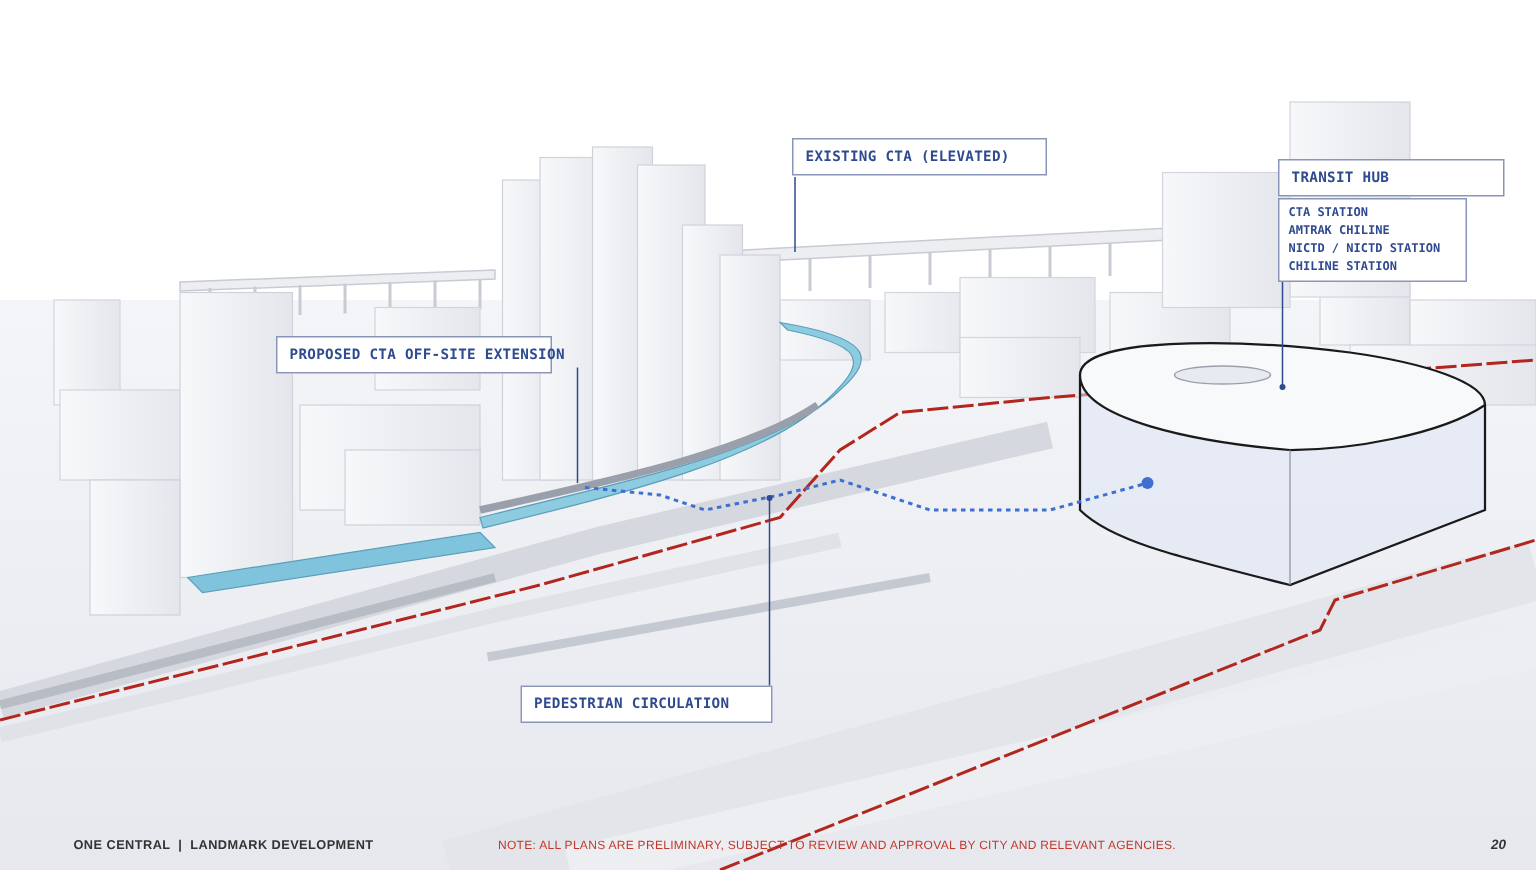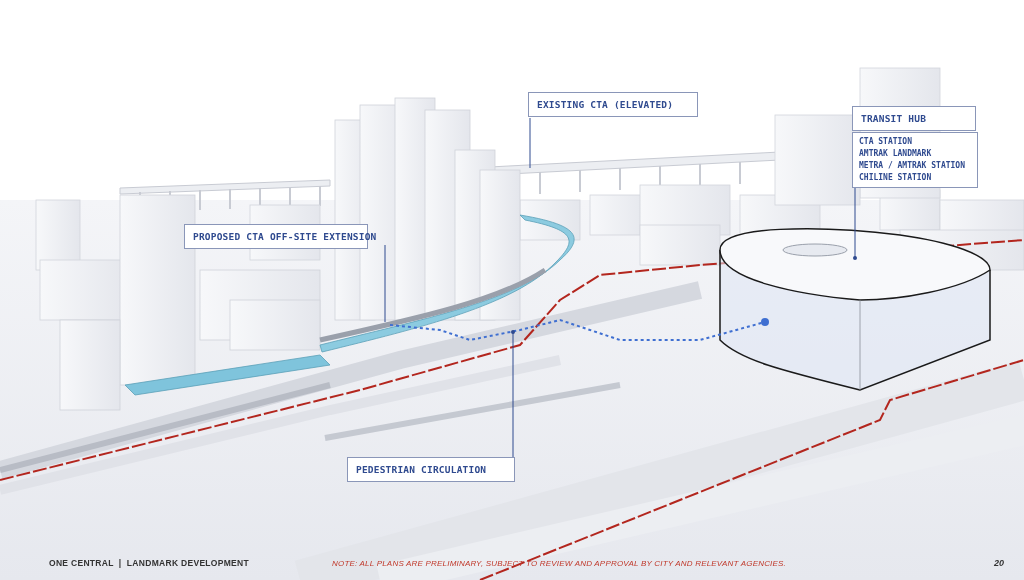--- a/index.html
+++ b/index.html
@@ -2,21 +2,21 @@
 <html><head>
 <meta charset="utf-8">
 <style>
   html,body{margin:0;padding:0;}
   body{width:1024px;height:580px;overflow:hidden;background:#ffffff;font-family:"Liberation Sans",sans-serif;position:relative;}
   #scene{position:absolute;left:0;top:0;width:1024px;height:580px;}
   .callout{position:absolute;background:#ffffff;border:1px solid #8a96b8;color:#2f4a8f;font-family:"DejaVu Sans Mono","Liberation Mono",monospace;font-weight:bold;font-size:9.5px;letter-spacing:0.2px;white-space:nowrap;box-sizing:border-box;}
   .callout .t{display:block;padding:6px 8px;}
   .hub-list{position:absolute;background:#ffffff;border:1px solid #8a96b8;color:#2f4a8f;font-family:"DejaVu Sans Mono","Liberation Mono",monospace;font-weight:bold;font-size:8px;line-height:12px;padding:3px 6px;box-sizing:border-box;}
   .footer-left{position:absolute;left:24px;bottom:12px;font-size:8.5px;font-weight:bold;color:#333;letter-spacing:0.3px;}
-  .footer-note{position:absolute;left:332px;bottom:12px;font-size:8px;color:#c0392b;letter-spacing:0.2px;font-style:italic;}
+  .footer-note{position:absolute;left:332px;bottom:12px;font-size:8px;color:#c0392b;letter-spacing:0.2px;}
   .footer-page{position:absolute;right:20px;bottom:12px;font-size:9px;font-weight:bold;color:#333;font-style:italic;}
 </style>
 </head>
 <body>
 
 <svg id="scene" viewBox="0 0 1024 580" xmlns="http://www.w3.org/2000/svg">
   <defs>
     <linearGradient id="bld" x1="0" y1="0" x2="1" y2="0">
       <stop offset="0" stop-color="#f7f8fa"></stop>
       <stop offset="1" stop-color="#e4e6ec"></stop>
@@ -123,25 +123,25 @@
 </div>
 
 <div class="callout" style="left:184px;top:224px;width:184px;">
   <span class="t">PROPOSED CTA OFF-SITE EXTENSION</span>
 </div>
 
 <div class="callout" style="left:347px;top:457px;width:168px;">
   <span class="t">PEDESTRIAN CIRCULATION</span>
 </div>
 
-<div class="callout" style="left:852px;top:106px;width:124px;">
+<div class="callout" style="left:852px;top:106px;width:151px;">
   <span class="t">TRANSIT HUB</span>
 </div>
 <div class="hub-list" style="left:852px;top:132px;width:126px;">
   <div>CTA STATION</div>
-  <div>AMTRAK LANDMARK</div>
-  <div>METRA / AMTRAK STATION</div>
+  <div>AMTRAK CHILINE</div>
+  <div>NICTD / NICTD STATION</div>
   <div>CHILINE STATION</div>
 </div>
 
 <div class="footer-left" style="white-space:pre;margin-left:25px;">ONE CENTRAL  |  LANDMARK DEVELOPMENT</div>
 <div class="footer-note">NOTE: ALL PLANS ARE PRELIMINARY, SUBJECT TO REVIEW AND APPROVAL BY CITY AND RELEVANT AGENCIES.</div>
 <div class="footer-page">20</div>
 
 </body></html>

